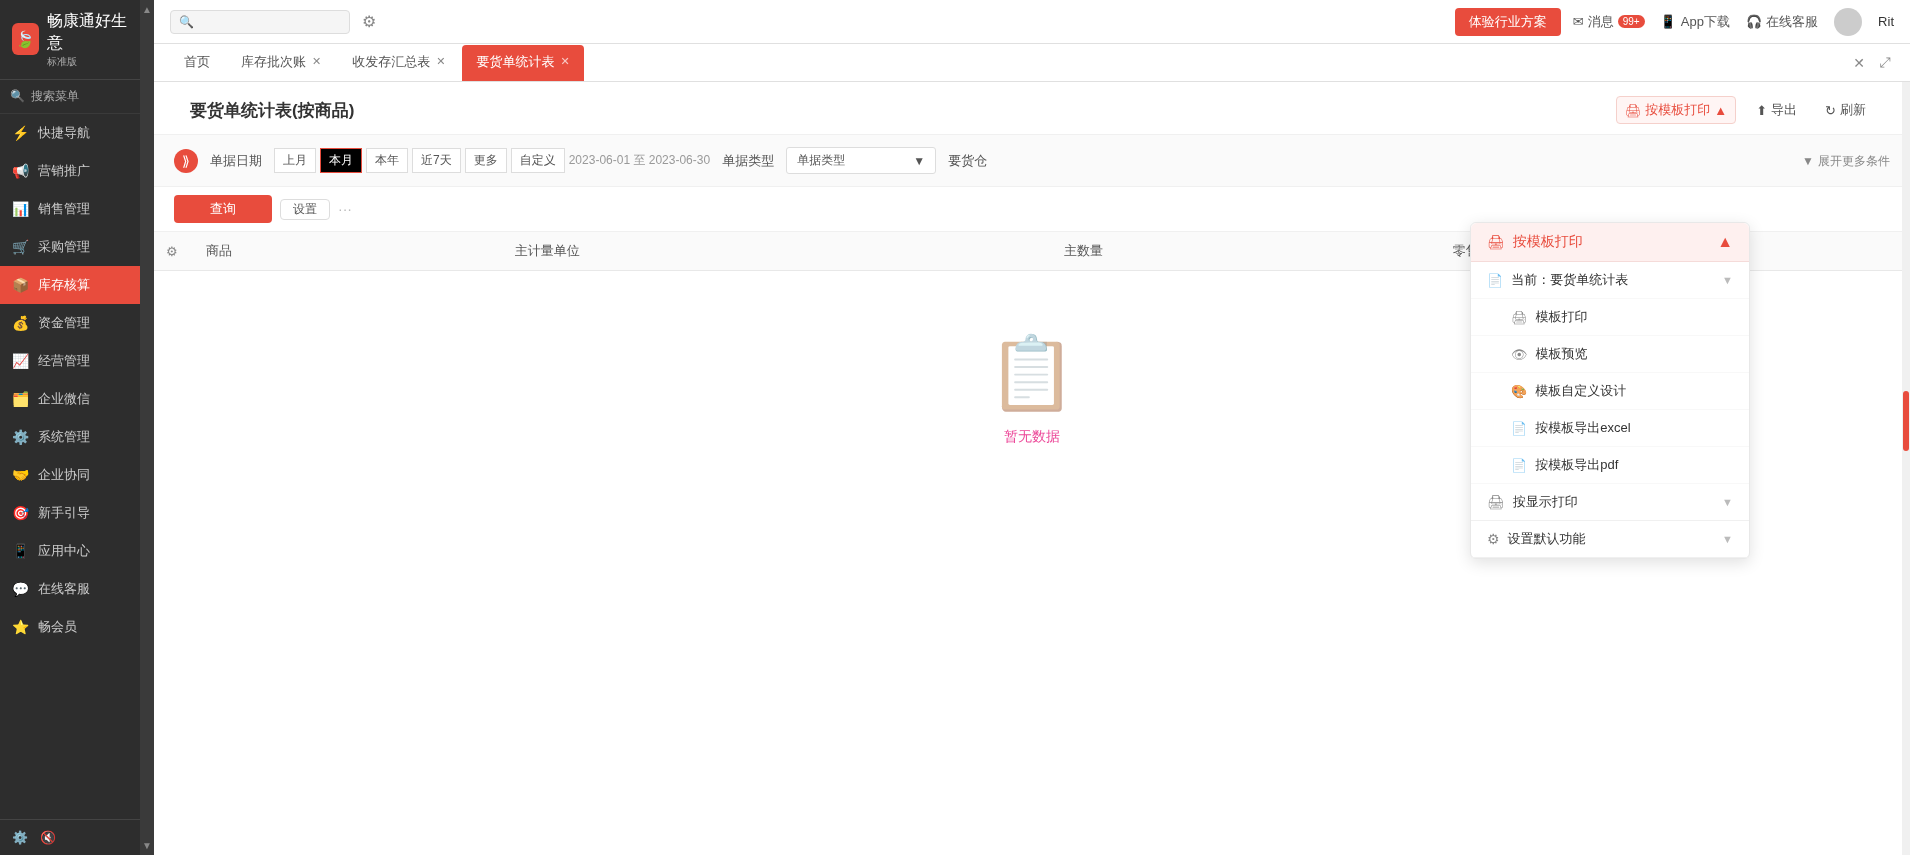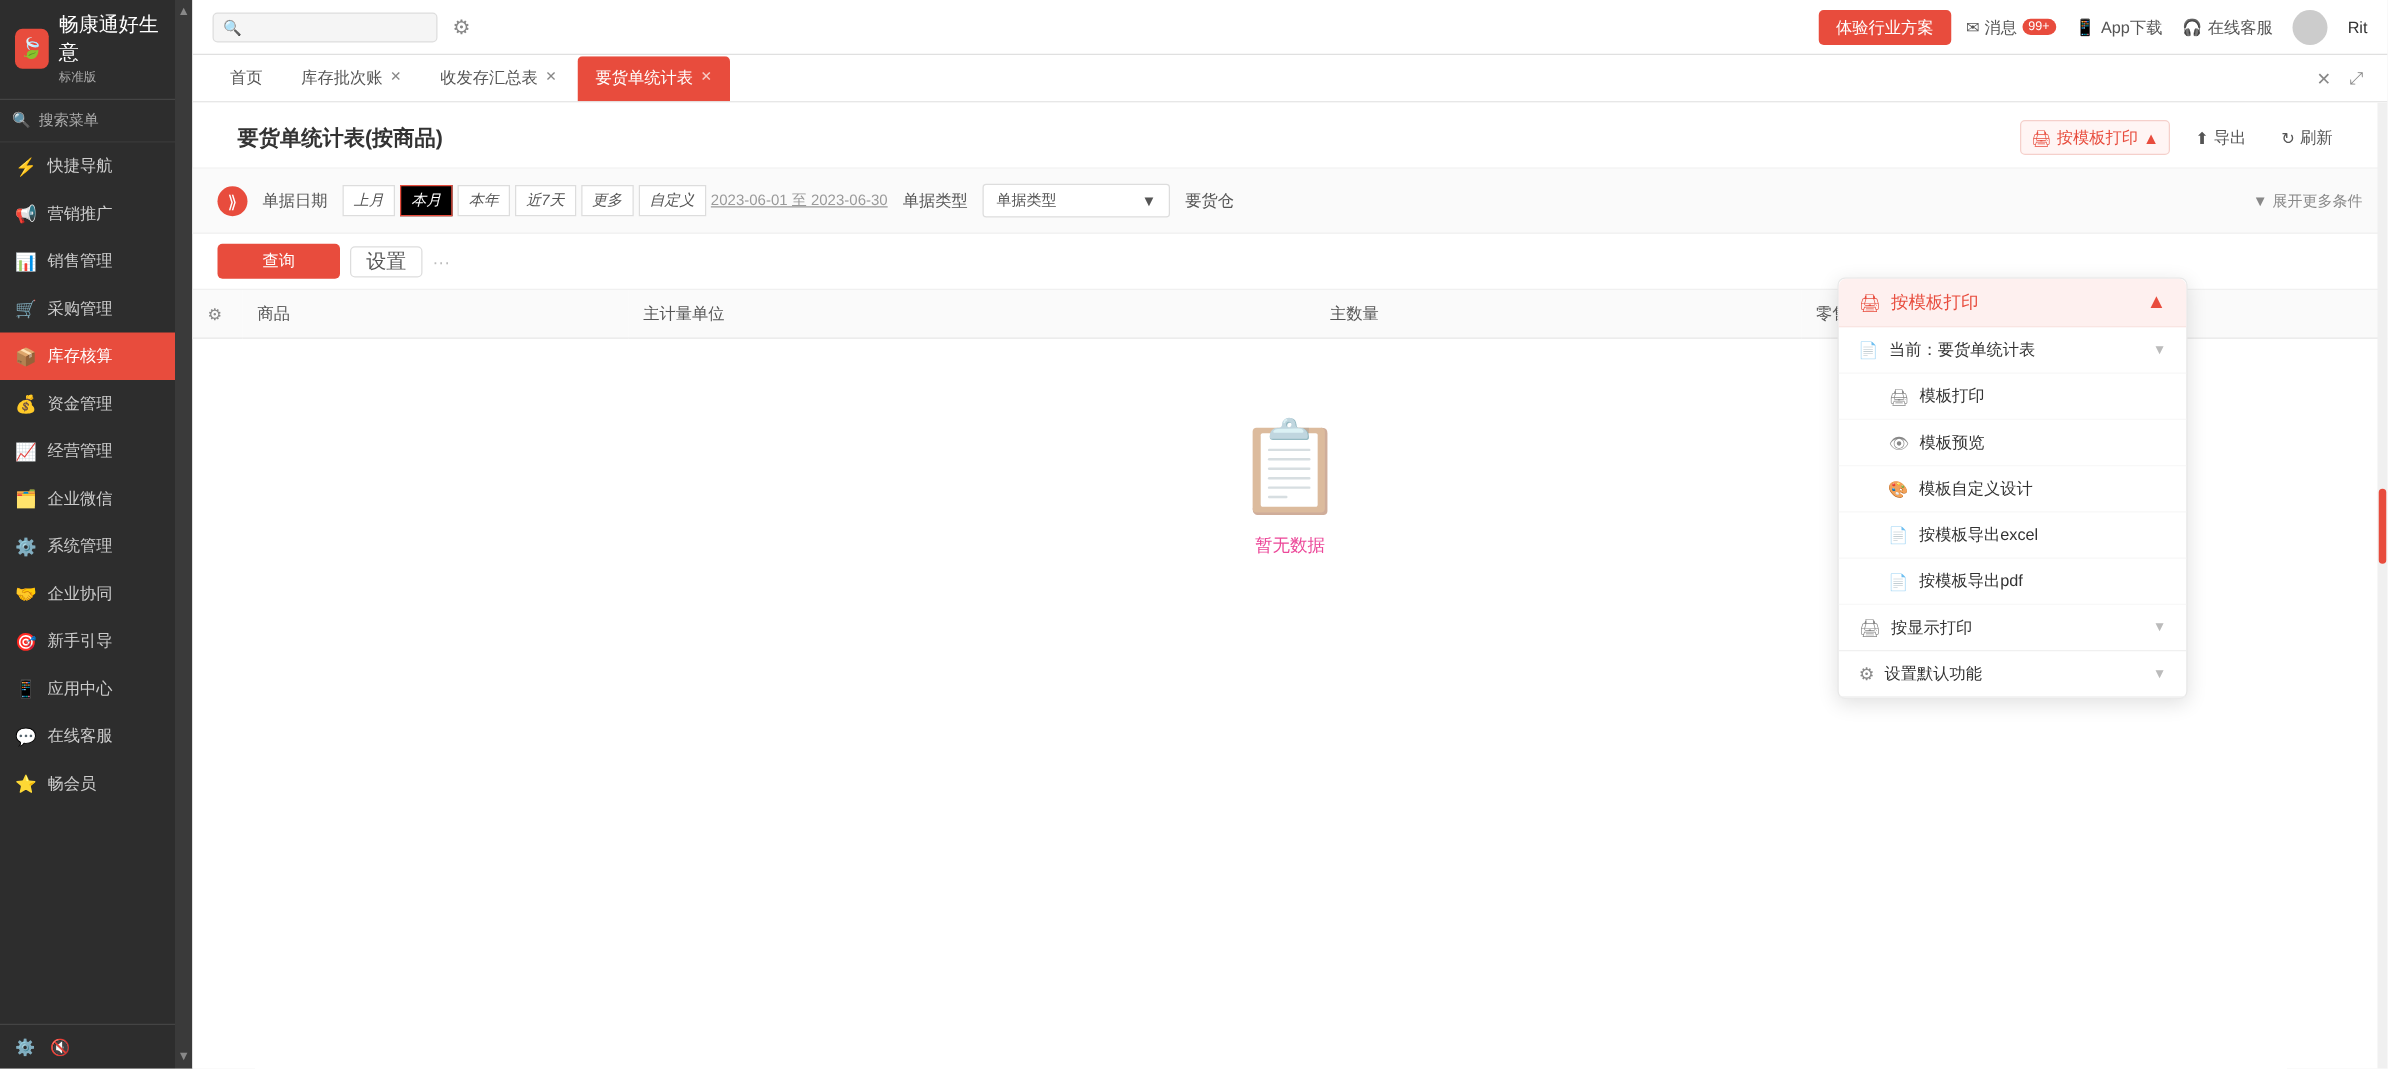--- a/index.html
+++ b/index.html
@@ -266,28 +266,27 @@
       gap: 4px;
     }
     .date-btn {
       padding: 3px 8px;
       border: 1px solid #ddd;
       border-radius: 0;
       background: #fff;
       font-size: 12px;
       color: #555;
       cursor: pointer;
-      font-style: italic;
     }
     .date-btn.active {
       background: #000000;
       color: white;
       border-color: #e84c3d;
     }
-    .date-range-text { font-size: 12px; color: #999; text-decoration: underline; }
+    .date-range-text { font-size: 12px; color: #999; }
     .filter-dropdown {
       display: flex;
       align-items: center;
       gap: 4px;
       padding: 4px 10px;
       border: 1px solid #ddd;
       border-radius: 3px;
       background: #fff;
       font-size: 12px;
       color: #555;
@@ -410,21 +409,21 @@
       padding: 5px 36px;
       font-size: 13px;
       cursor: pointer;
     }
     .settings-btn {
       background: #fff;
       color: #555;
       border: 1px solid #ddd;
       border-radius: 4px;
       padding: 1px 12px;
-      font-size: 16px;
+      font-size: 12px;
       cursor: pointer;
     }
 
     
     .scroll-track {
       position: absolute;
       right: 0;
       top: 0;
       bottom: 0;
       width: 8px;

